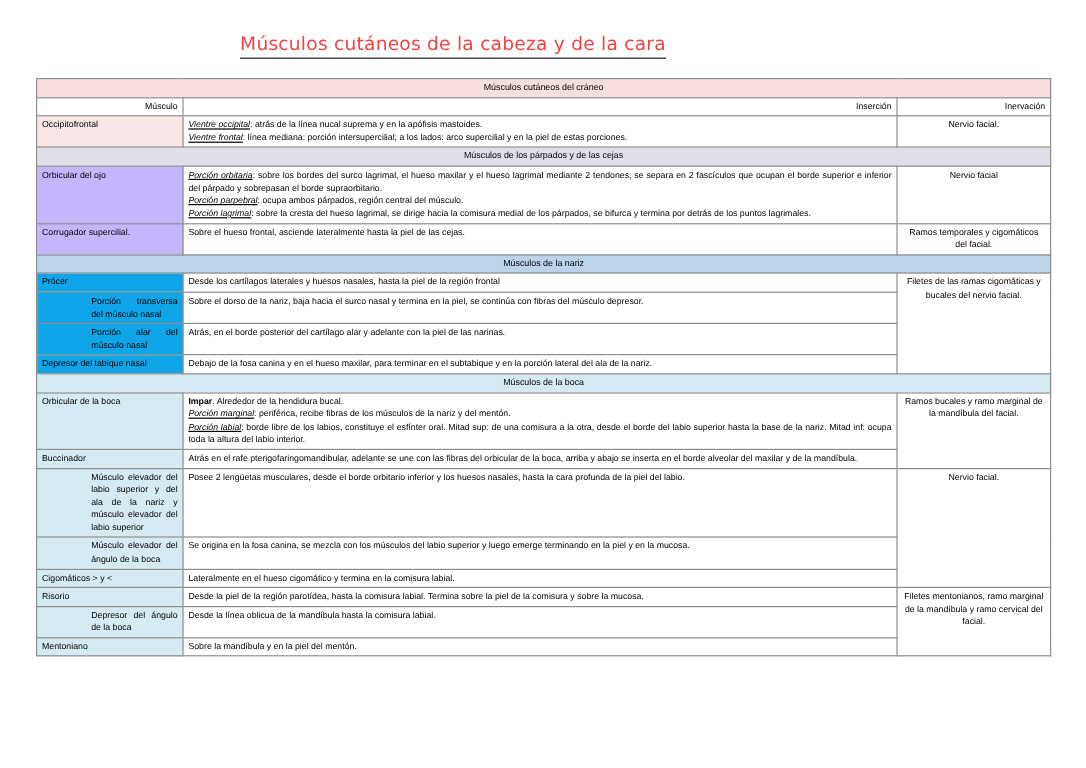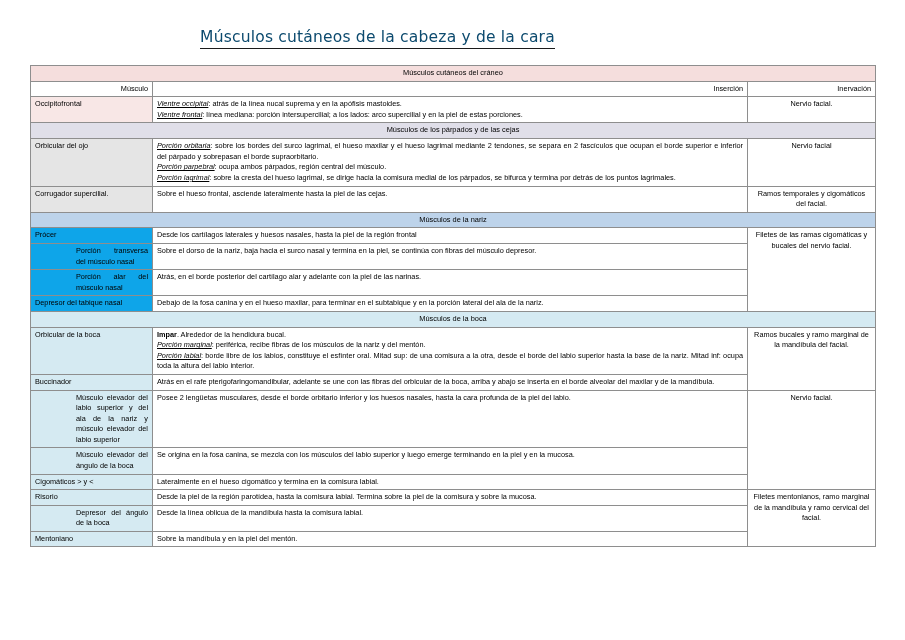--- a/index.html
+++ b/index.html
@@ -22,21 +22,21 @@
   }
   .doc-title {
     position: absolute;
     top: 28px;
     left: 0;
     width: 755px;
     text-align: center;
     font-size: 15.5px;
     font-family: "DejaVu Sans", sans-serif;
     letter-spacing: .2px;
-    color: #0c4a6e;
+    color: #ef4444;
   }
   .doc-title span {
     border-bottom: 1.3px solid #1a1a1a;
     padding-bottom: 2px;
   }
 
   table.anat {
     position: absolute;
     left: 30px;
     top: 65px;
@@ -75,21 +75,21 @@
     text-align: right;
     vertical-align: middle;
     background: #f1f1f1;
     padding: 2.5px 4px;
     margin-left: 35px;
   }
 
   
   td.name { vertical-align: top; }
   td.name.tint-craneo   { background: #f8e7e6; }
-  td.name.tint-parpados { background: #e5e5e5; margin-left: 44px; }
+  td.name.tint-parpados { background: #c4b5fd; margin-left: 44px; }
   td.name.tint-nariz    { background: #0ea5e9; }
   td.name.tint-boca     { background: #d5eaf2; }
 
   td.mid {
     vertical-align: middle;
     text-align: center;
   }
   td.insert { text-align: justify; }
   td.name.just { text-align: justify; padding-left: 45px; }
 

